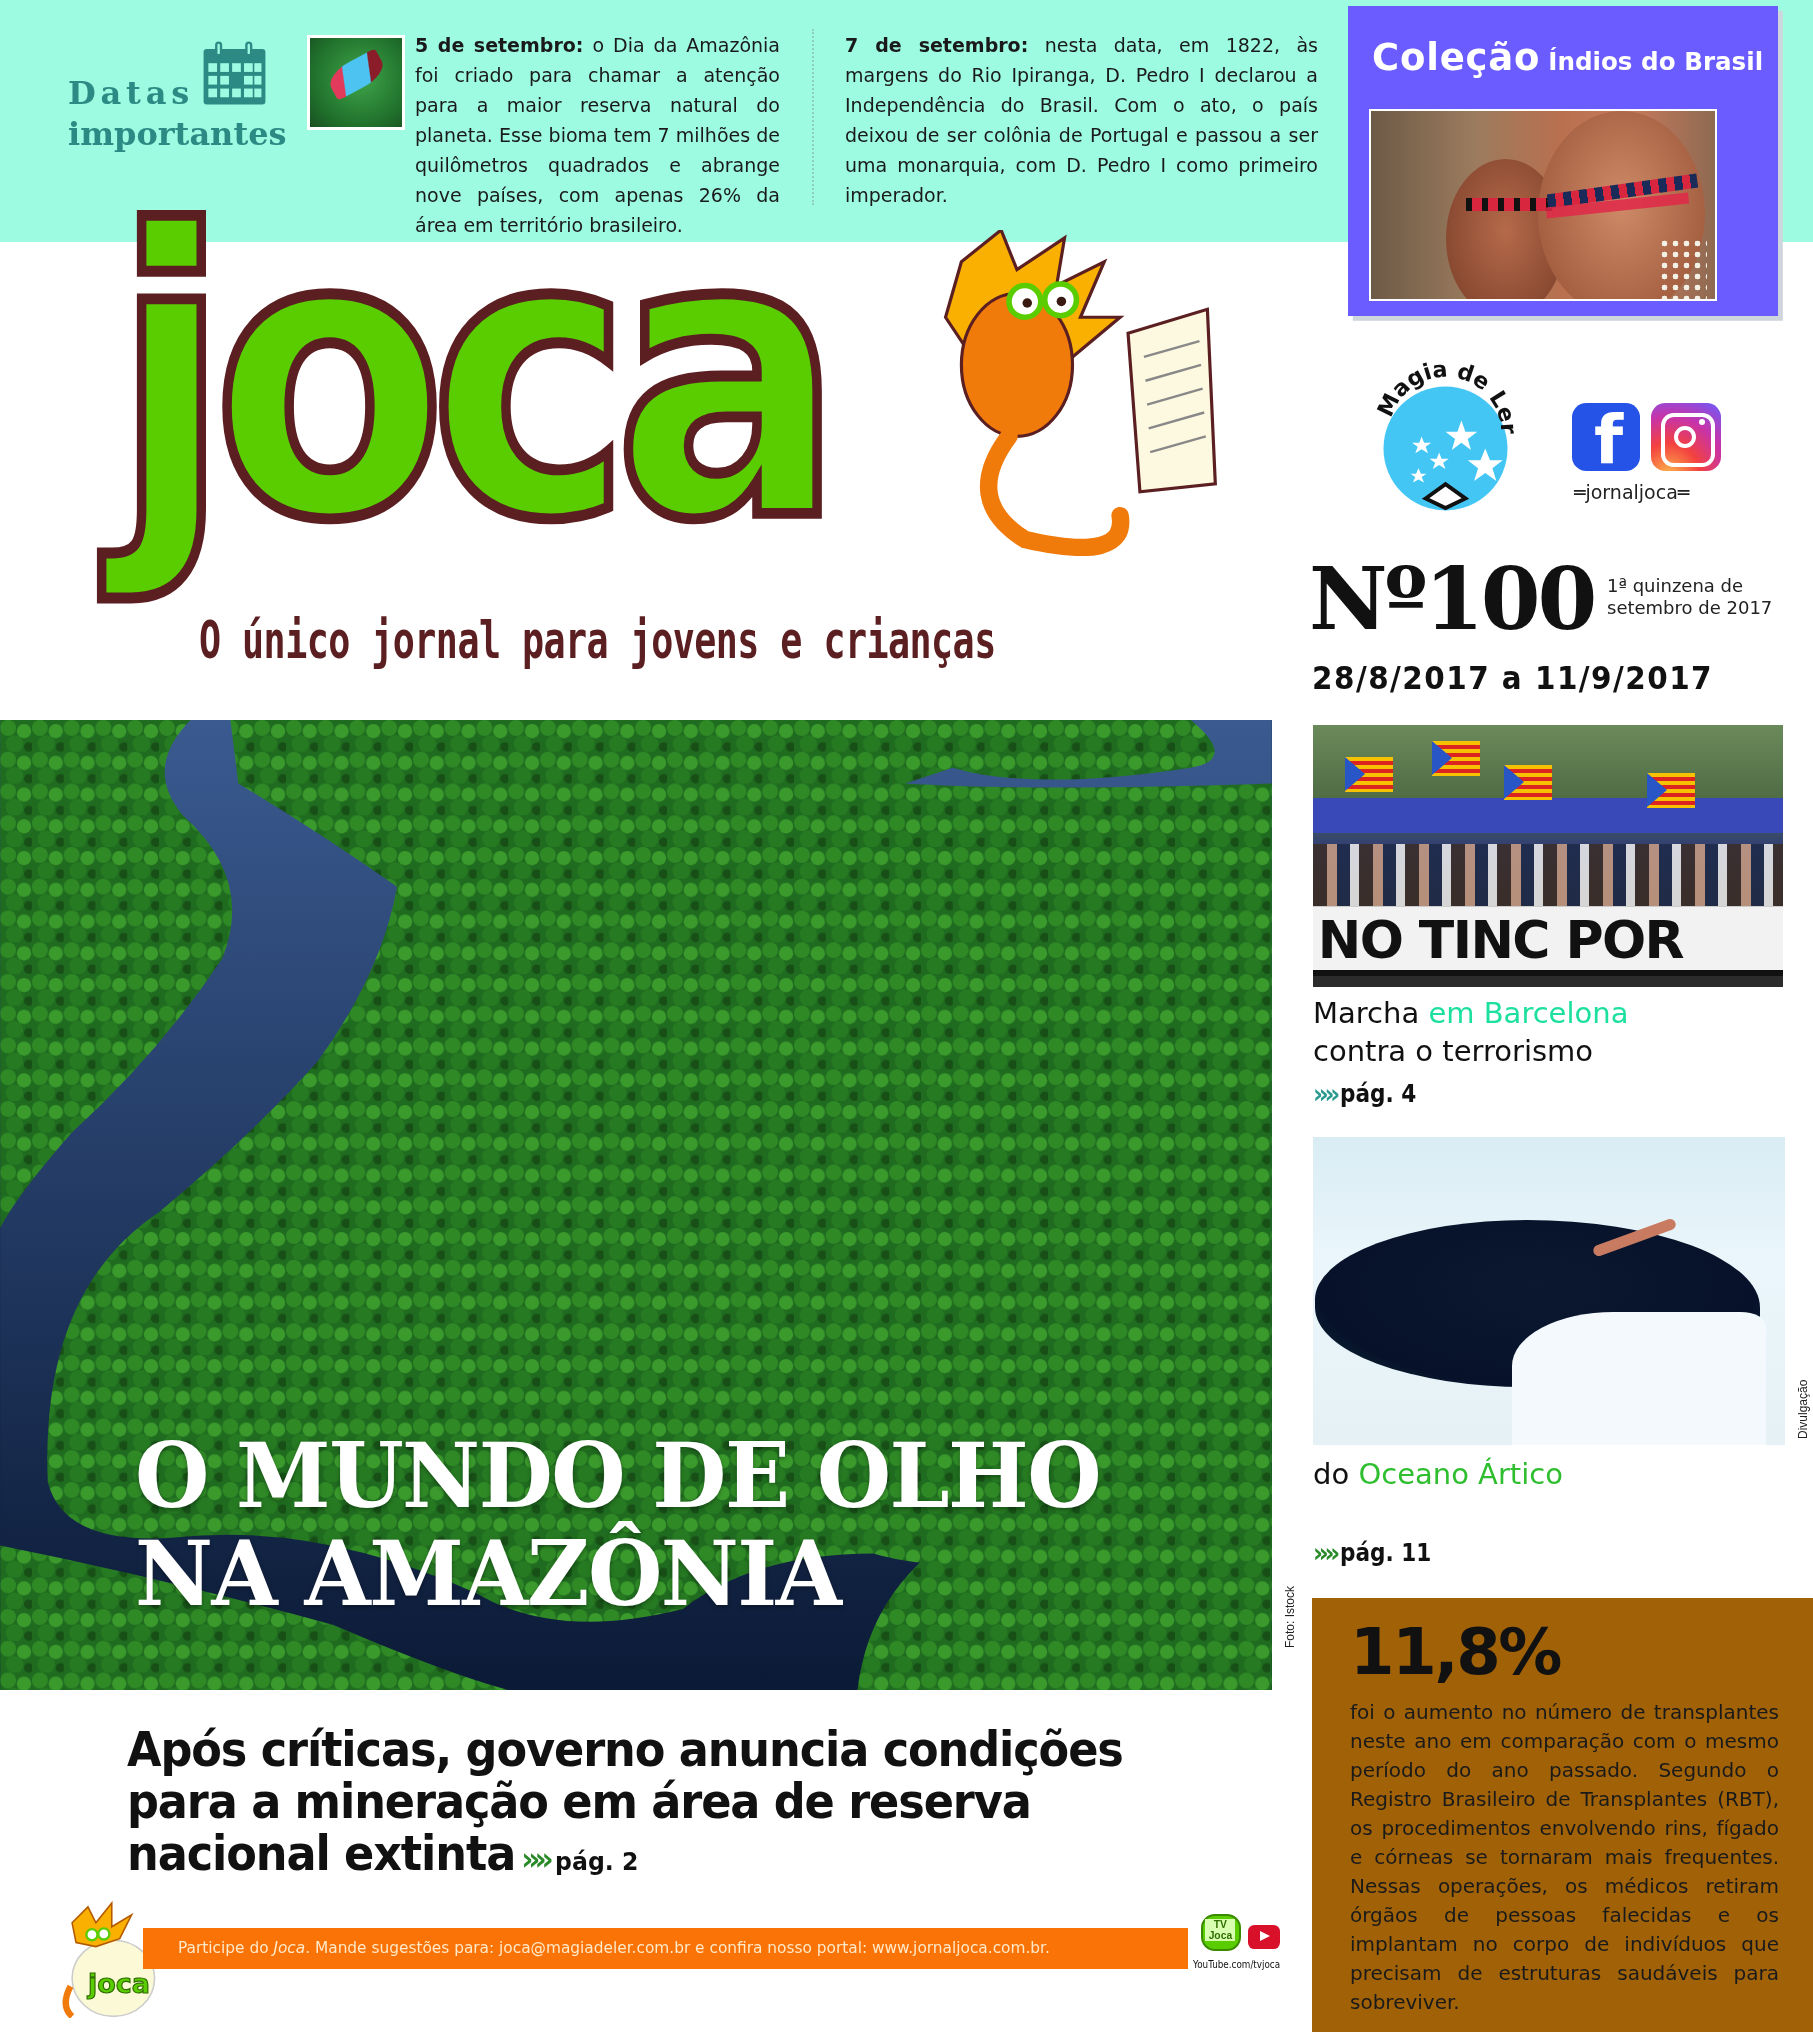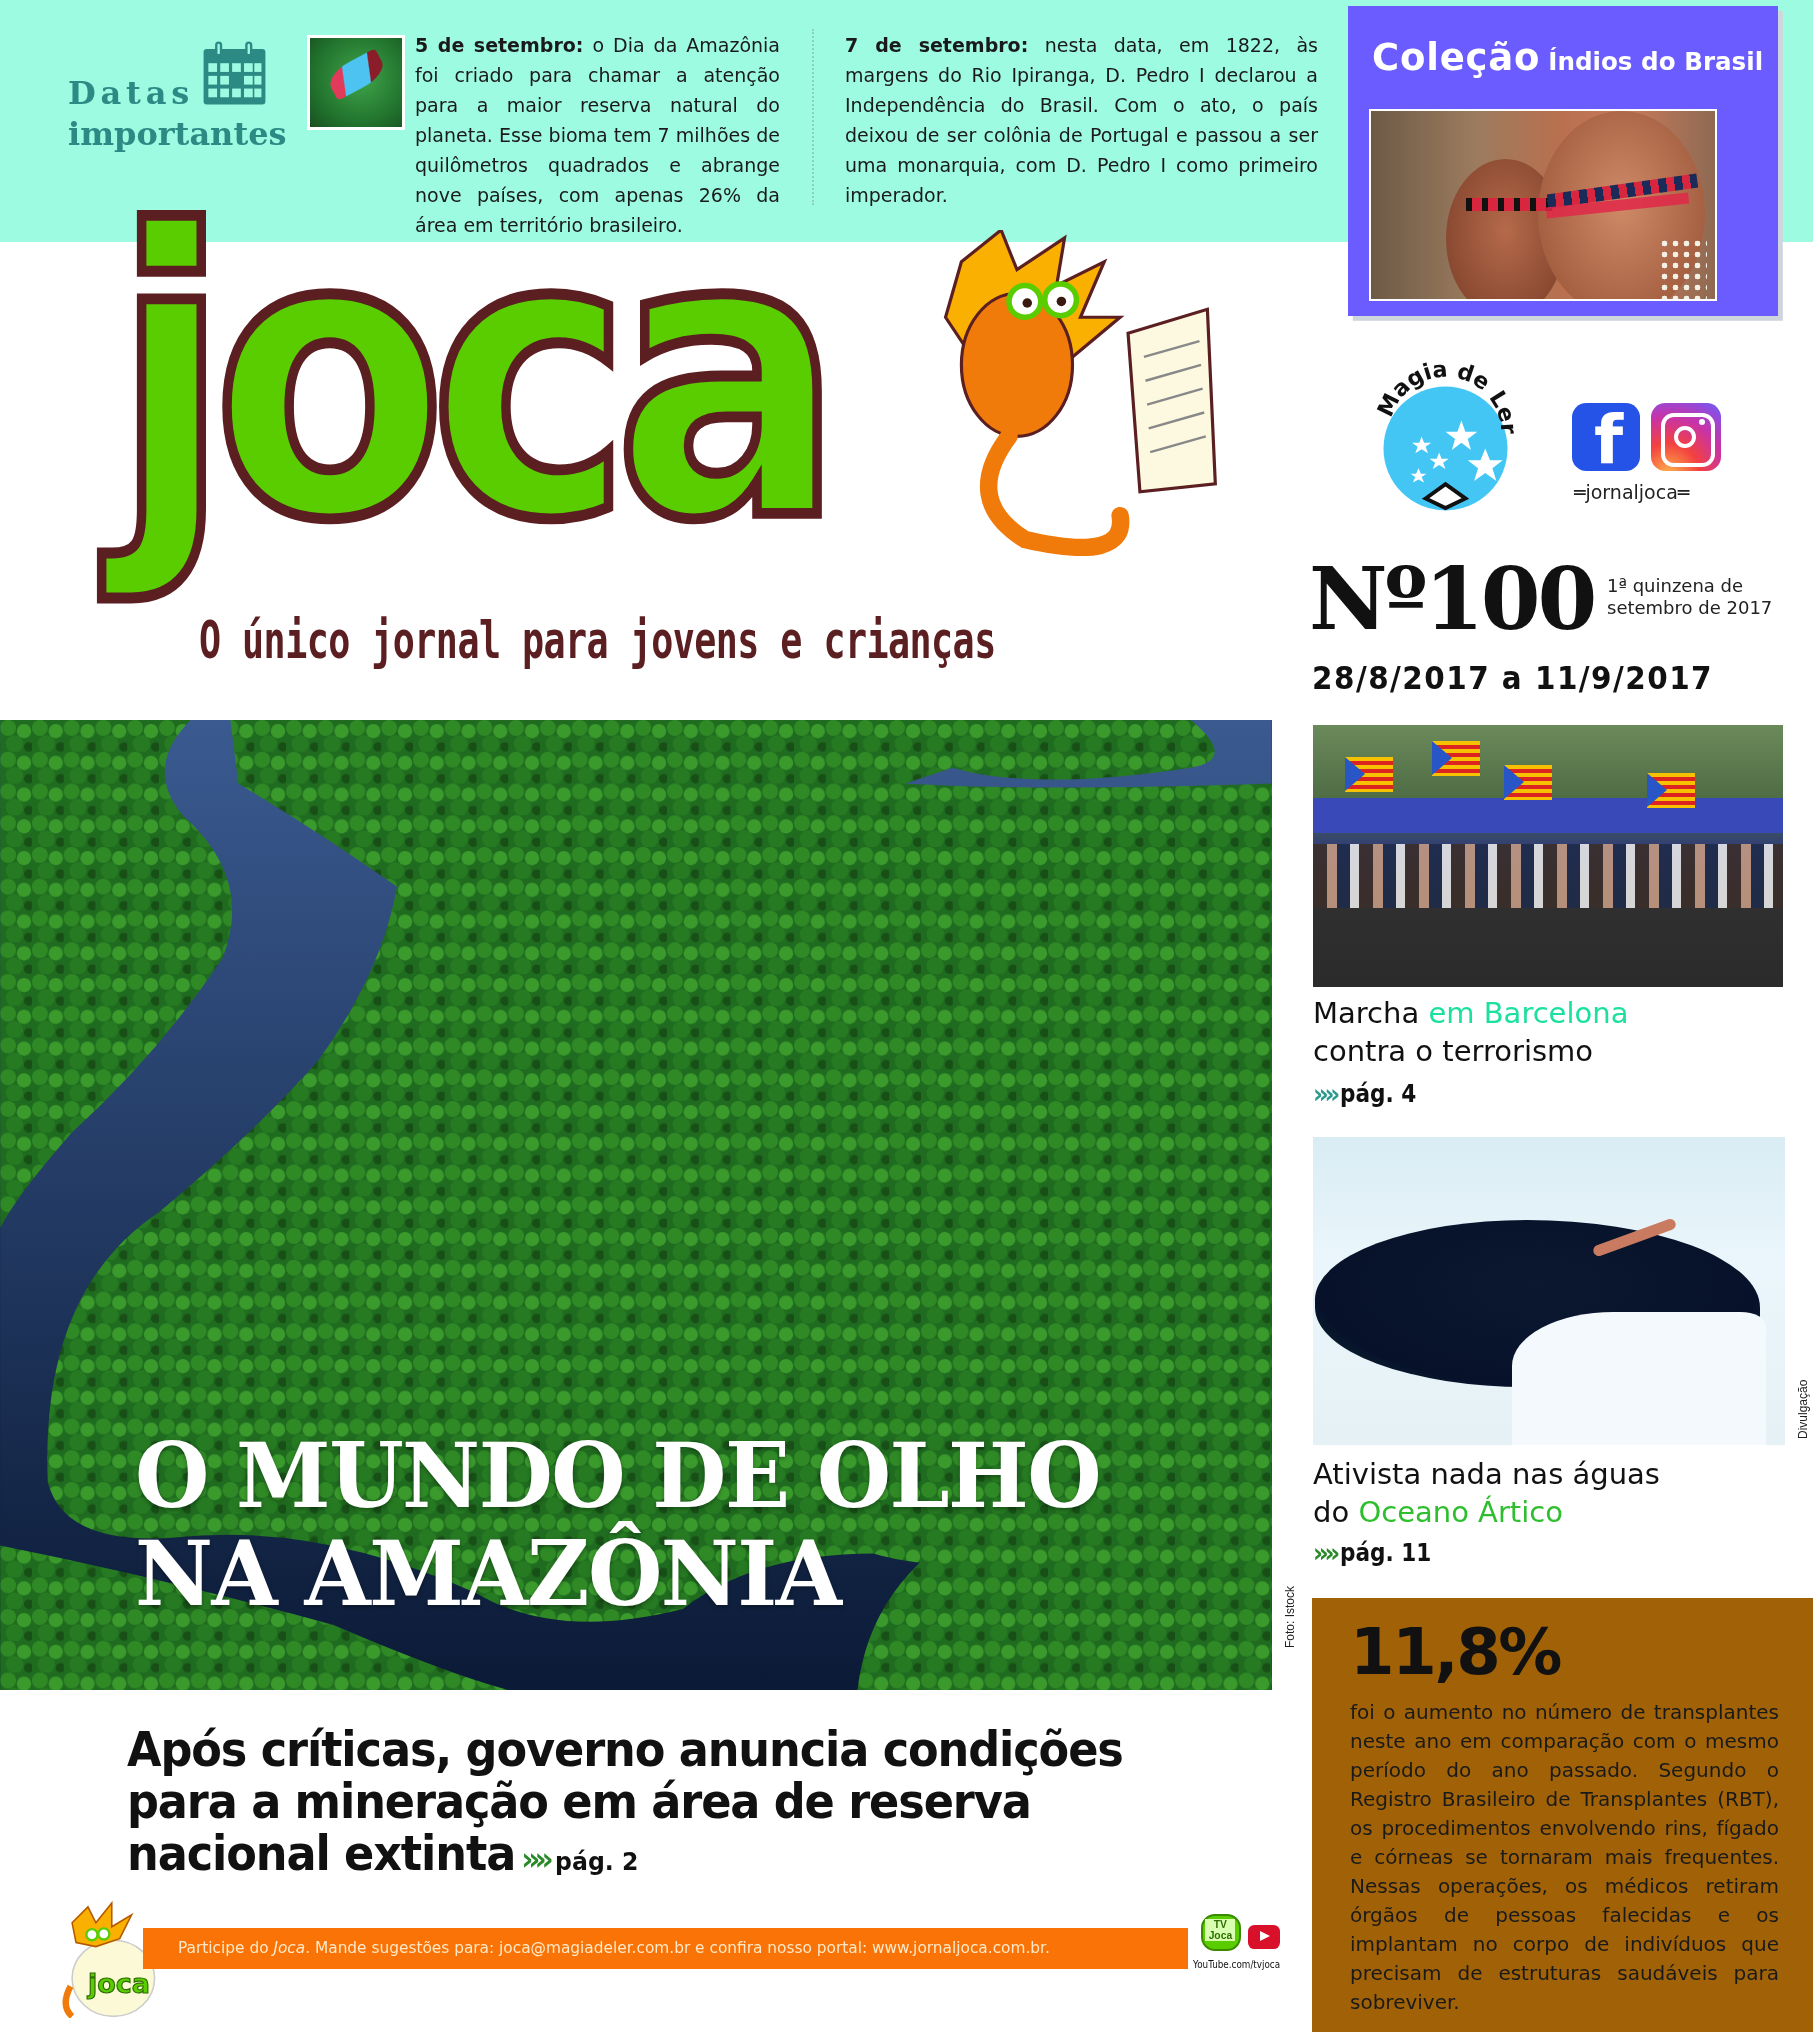--- a/index.html
+++ b/index.html
@@ -253,40 +253,40 @@
 </div>
 <div class="photo-credit-1">Foto: Istock</div>
 
 <div class="story-photo barcelona-photo">
   <div class="blue-banner"></div>
   <div class="flag" style="left:32px;top:32px;"></div>
   <div class="flag" style="left:119px;top:16px;"></div>
   <div class="flag" style="left:191px;top:40px;"></div>
   <div class="flag" style="left:334px;top:48px;"></div>
   <div class="crowd"></div>
+  <div class="banner-text">NO TINC POR</div>
 </div>
 
 <div class="story-title" style="left:1313px; top:994px;">
   <div><span>Marcha </span><span class="hl-teal">em Barcelona</span></div>
   <div>contra o terrorismo</div>
 </div>
 <div class="page-ref" style="left:1313px; top:1078px;">
   <span class="chev teal">»»</span>
   <span>pág. 4</span>
 </div>
 
 <div class="story-photo arctic-photo">
   <div class="ice-hole"></div>
   <div class="ice-floe"></div>
   <div class="swimmer"></div>
 </div>
 <div class="photo-credit-2">Divulgação</div>
 
 <div class="story-title" style="left:1313px; top:1455px;">
-  <div>Ativista nada nas águas</div>
   <div><span>do </span><span class="hl-green">Oceano Ártico</span></div>
 </div>
 <div class="page-ref" style="left:1313px; top:1537px;">
   <span class="chev green">»»</span>
   <span>pág. 11</span>
 </div>
 
 <div class="stat-box">
   <div class="stat-value">11,8%</div>
   <div class="stat-text">foi o aumento no número de transplantes neste ano em comparação com o mesmo período do ano passado. Segundo o Registro Brasileiro de Transplantes (RBT), os procedimentos envolvendo rins, fígado e córneas se tornaram mais frequentes. Nessas operações, os médicos retiram órgãos de pessoas falecidas e os implantam no corpo de indivíduos que precisam de estruturas saudáveis para sobreviver.</div>

